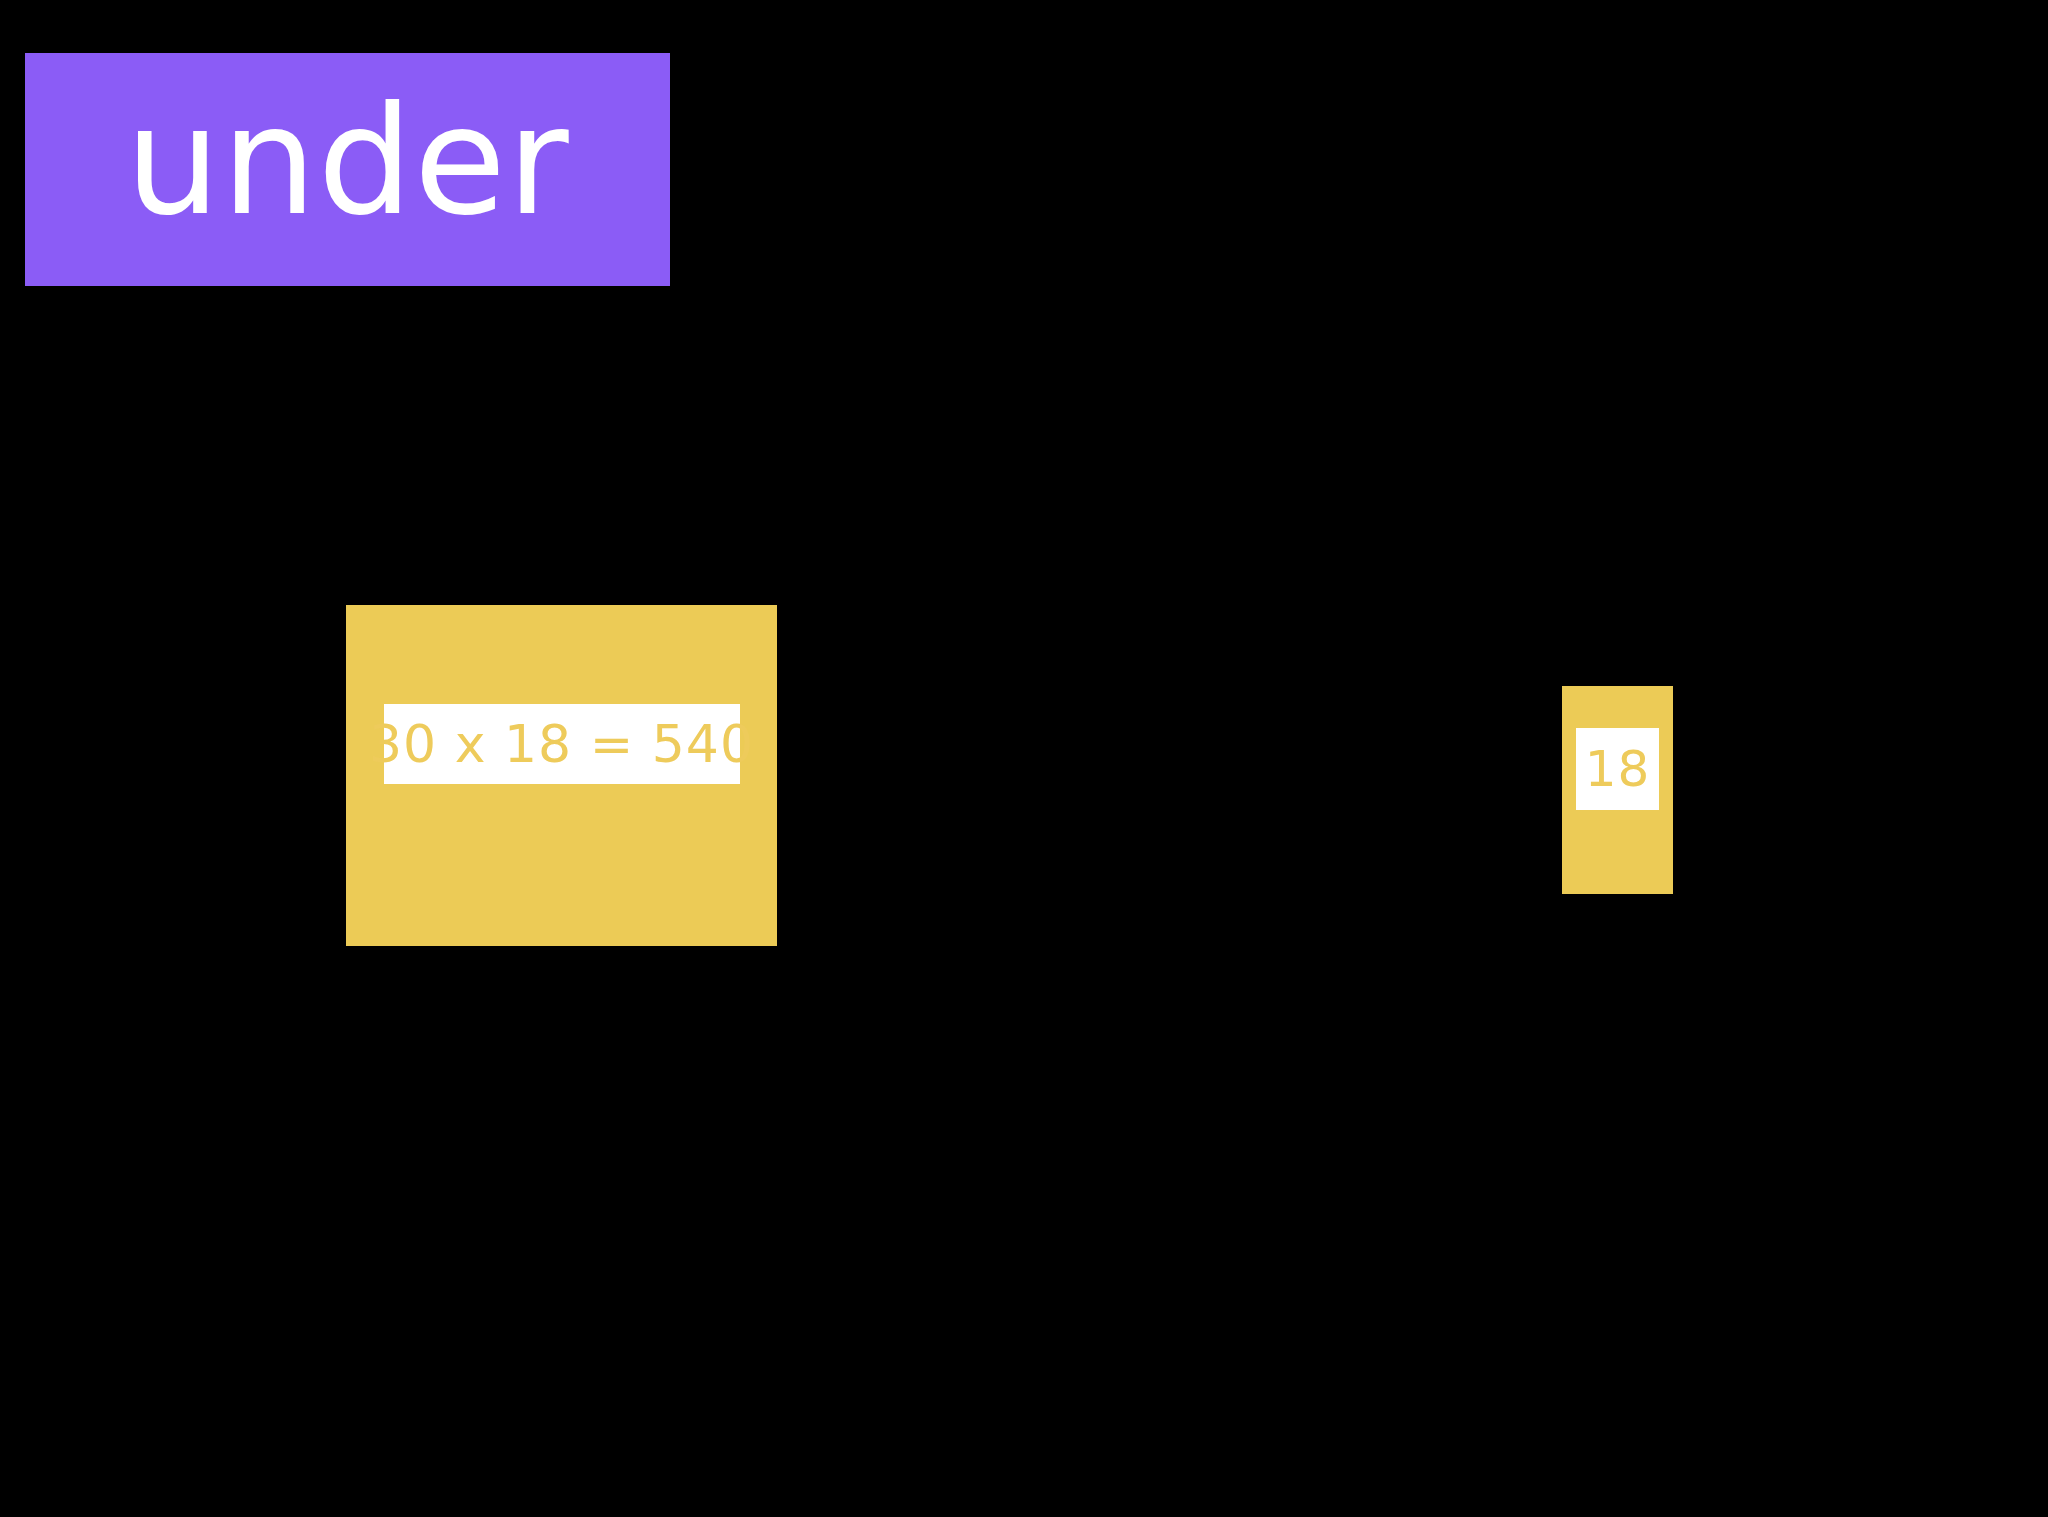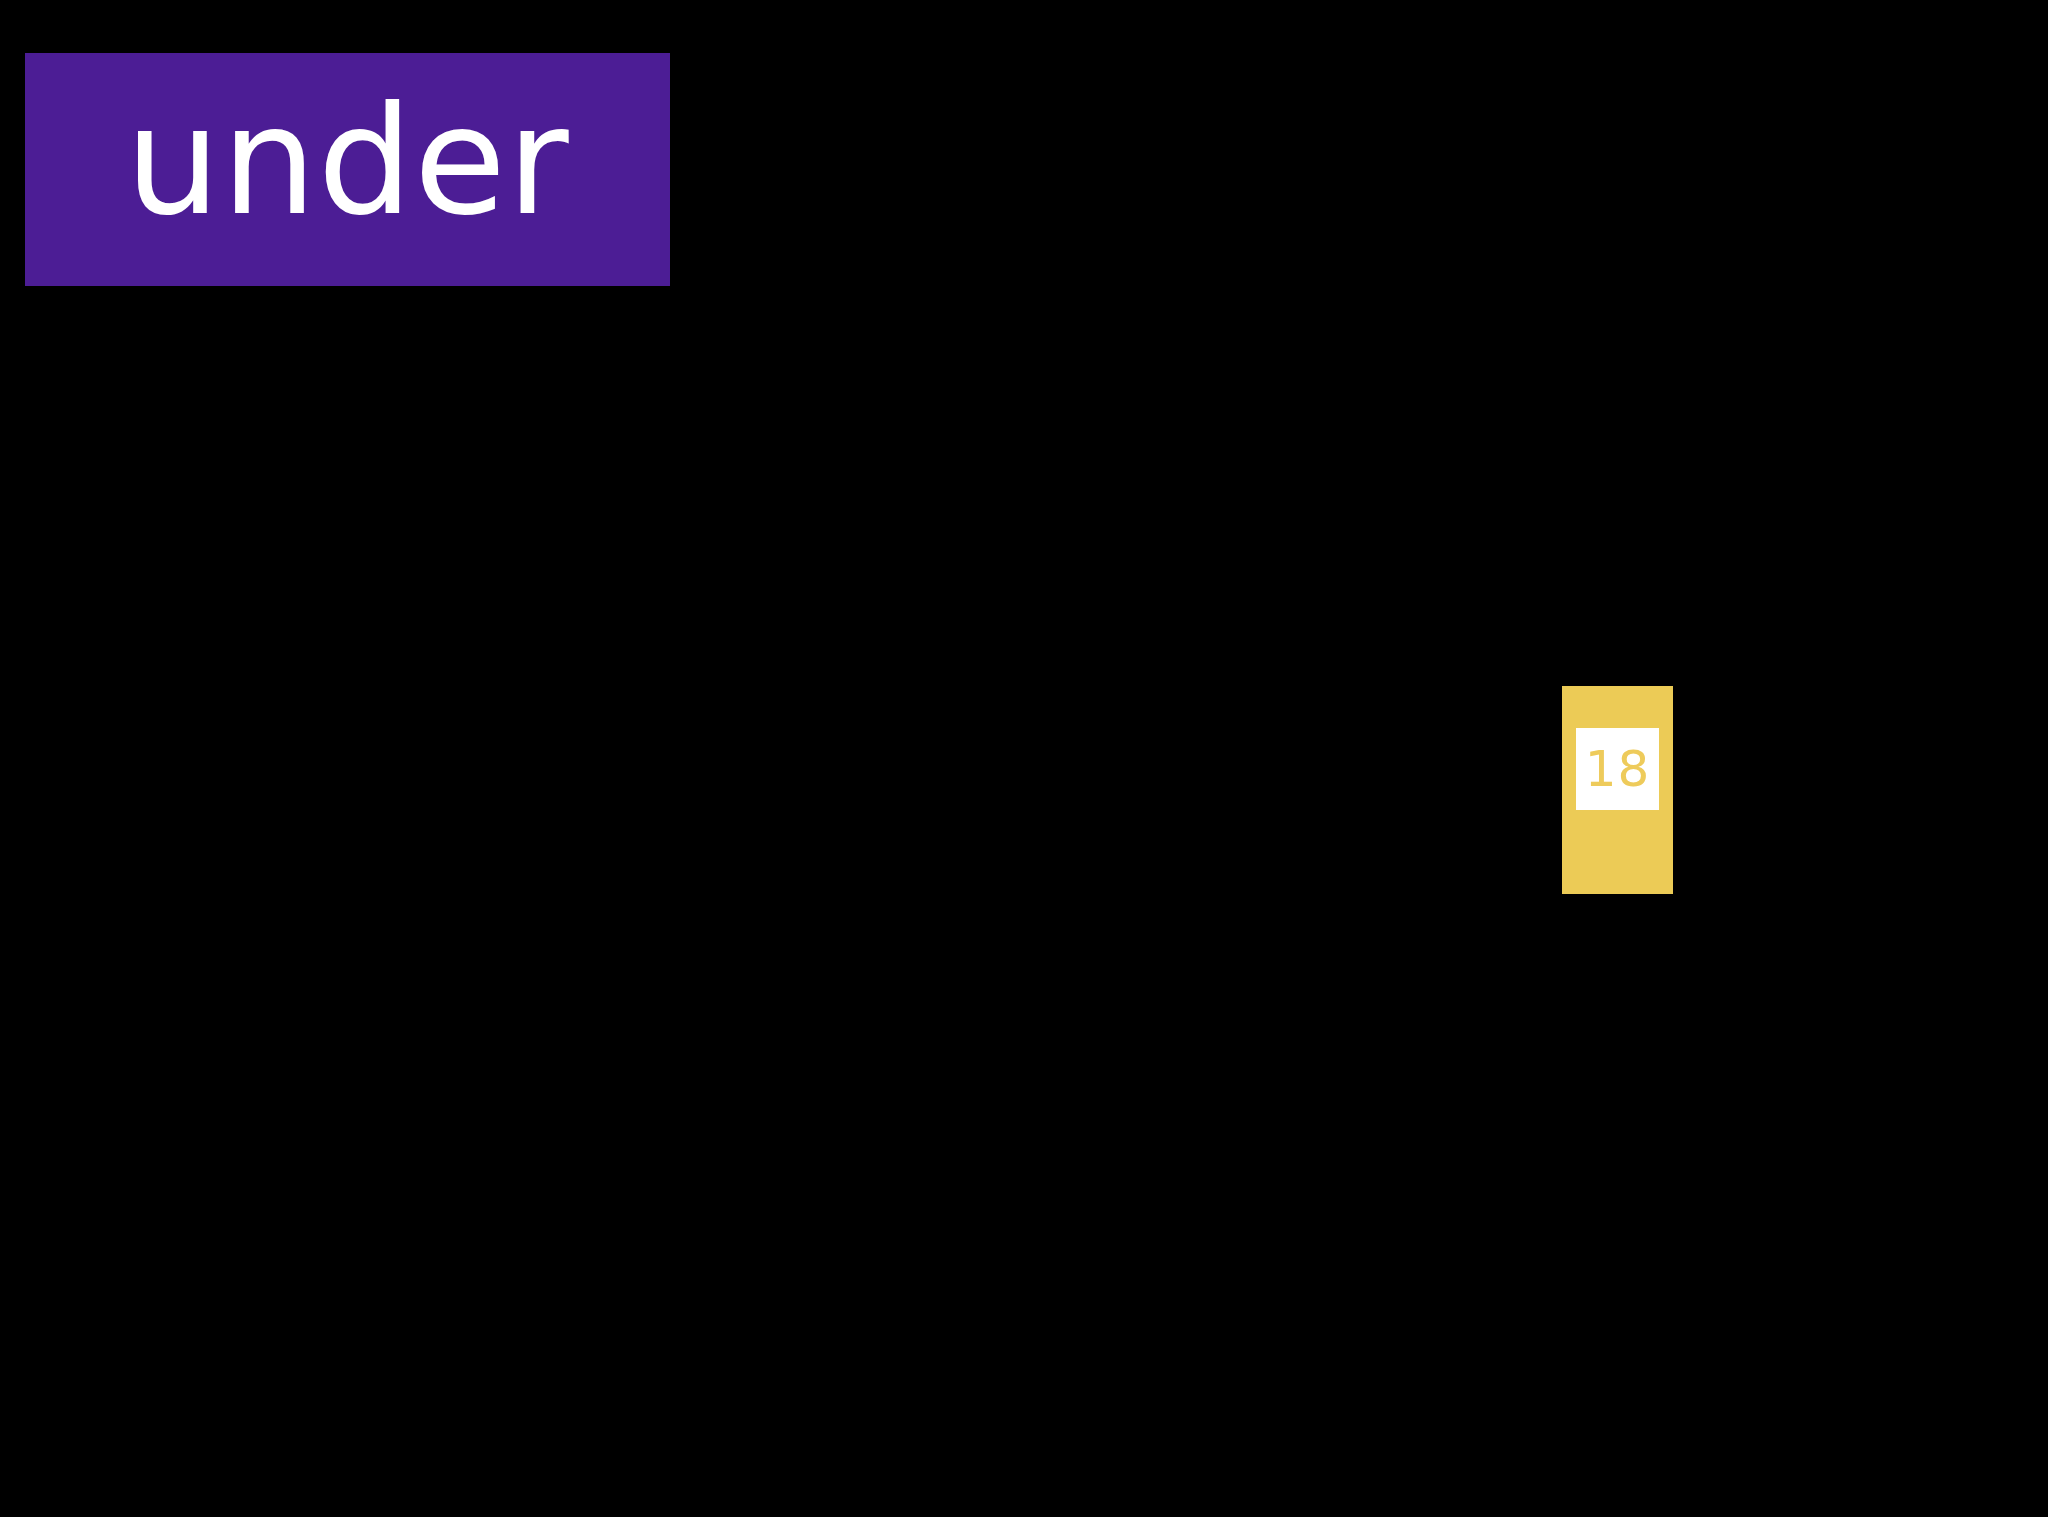--- a/index.html
+++ b/index.html
@@ -20,21 +20,21 @@
     background: #000000;
   }
 
   
   .word-banner {
     position: absolute;
     left: 25px;
     top: 53px;
     width: 645px;
     height: 233px;
-    background: #4c1d95;
+    background: #8b5cf6;
     display: flex;
     align-items: center;
     justify-content: center;
     box-sizing: border-box;
     padding-bottom: 18px;
   }
   .word-banner-text {
     color: #ffffff;
     font-family: "DejaVu Sans", sans-serif;
     font-size: 150px;
@@ -110,19 +110,22 @@
 </style>
 </head>
 <body>
 
 <div id="stage">
 
   <div class="word-banner">
     <span class="word-banner-text">under</span>
   </div>
 
+  <div class="block block-product">
+    <span class="label-chip chip-equation">30 x 18 = 540</span>
+  </div>
 
 
   <div class="block block-factor">
     <span class="label-chip chip-factor">18</span>
   </div>
 
 </div>
 
 </body></html>

